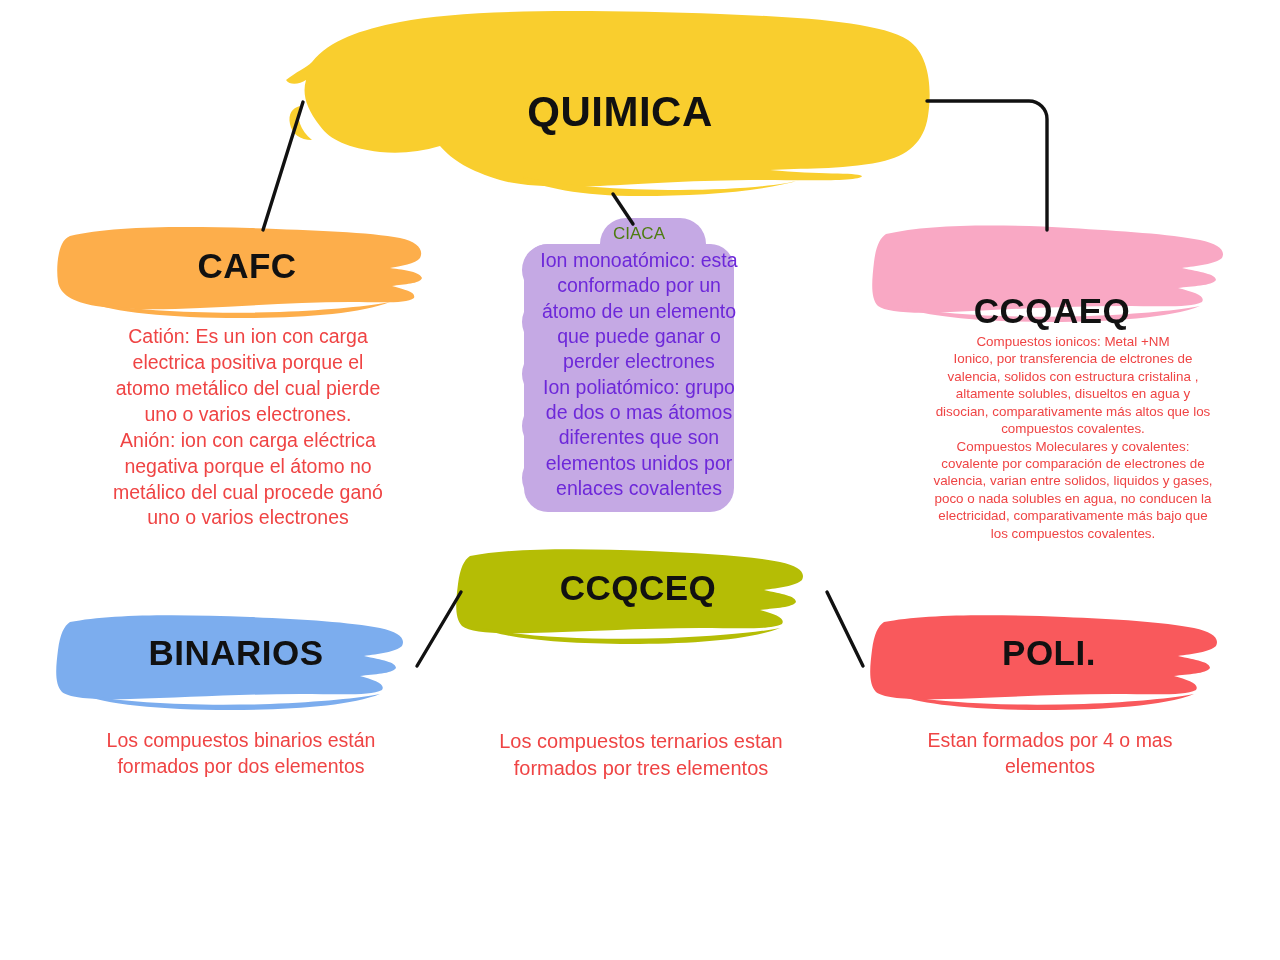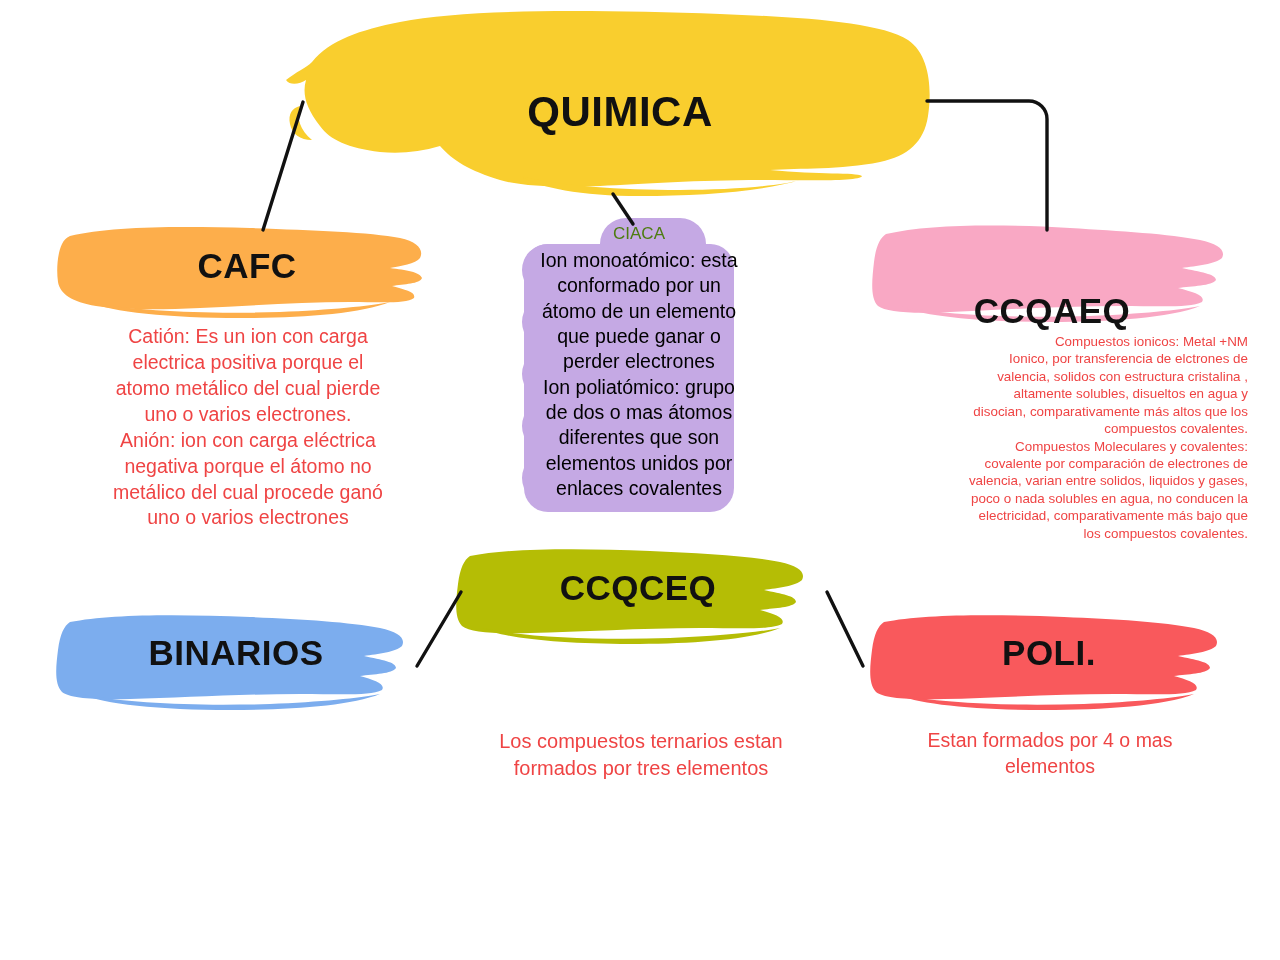--- a/index.html
+++ b/index.html
@@ -39,28 +39,27 @@
   }
   .body-text {
     position: absolute;
     font-family: Liberation Sans, sans-serif;
     color: #ef4444;
     text-align: center;
     line-height: 1.33;
     white-space: pre-line;
   }
   .body-text.left-align {
-    text-align: right;
+    text-align: center;
     line-height: 1.30;
-    margin-left: 8px;
   }
   .cloud-text {
     position: absolute;
     text-align: center;
-    color: #000000;
+    color: #6d28d9;
     line-height: 1.30;
     white-space: pre-line;
     font-family: "Liberation Sans", sans-serif;
   }
   .cloud-title {
     position: absolute;
     text-align: center;
     color: #4d7c0f;
     font-family: "Liberation Sans", sans-serif;
     white-space: nowrap;
@@ -206,18 +205,20 @@
 valencia, varian entre solidos, liquidos y gases,
 poco o nada solubles en agua, no conducen la
 electricidad, comparativamente más bajo que
 los compuestos covalentes.</div>
 
   <div class="node-label" id="label-ccqceq">CCQCEQ</div>
   <div class="body-text" id="text-ccqceq">Los compuestos ternarios estan
 formados por tres elementos</div>
 
   <div class="node-label" id="label-binarios">BINARIOS</div>
+  <div class="body-text" id="text-binarios">Los compuestos binarios están
+formados por dos elementos</div>
 
   <div class="node-label" id="label-poli">POLI.</div>
   <div class="body-text" id="text-poli">Estan formados por 4 o mas
 elementos</div>
 
 </div>
 
 </body></html>

